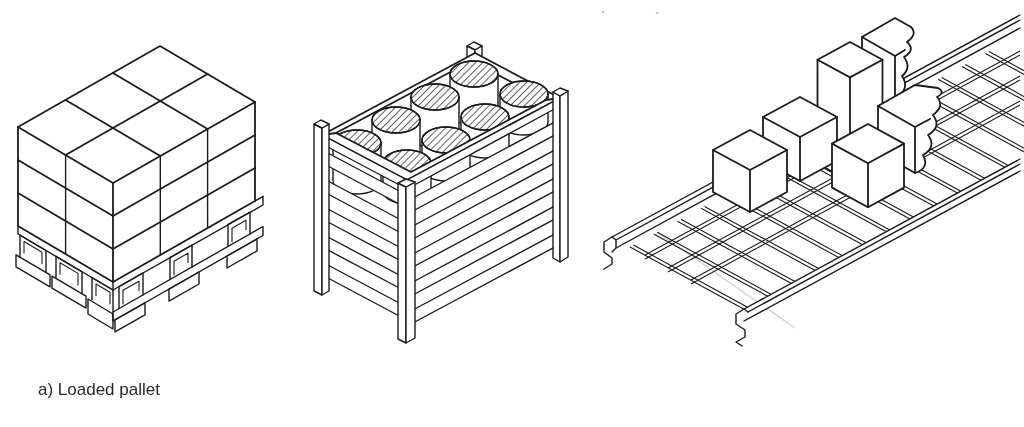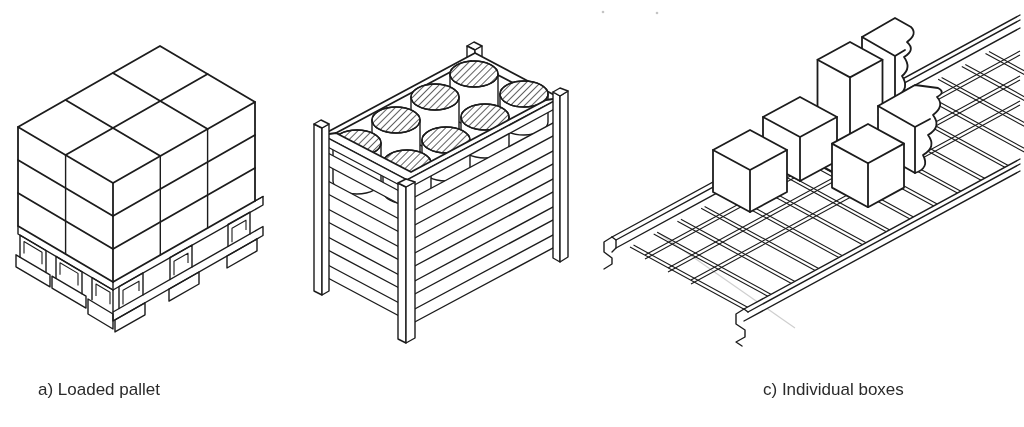--- a/index.html
+++ b/index.html
@@ -233,14 +233,13 @@
         <path class="ln2" d="M232,143.6 L268,163.2 L304,143.6 M268,163.2 L268,207.2"></path>
       </g>
       <g>
         <path class="wh2" d="M150,130 L113,150 L113,192 L150,212 L187,192 L187,150 Z"></path>
         <path class="ln2" d="M113,150 L150,170 L187,150 M150,170 L150,212"></path>
       </g>
     </g>
   </svg>
 
   <div class="caption" id="cap-a">a) Loaded pallet</div>
-  <div class="caption" id="cap-c">c) Individual boxes</div>
 </div>
 
 </body></html>

